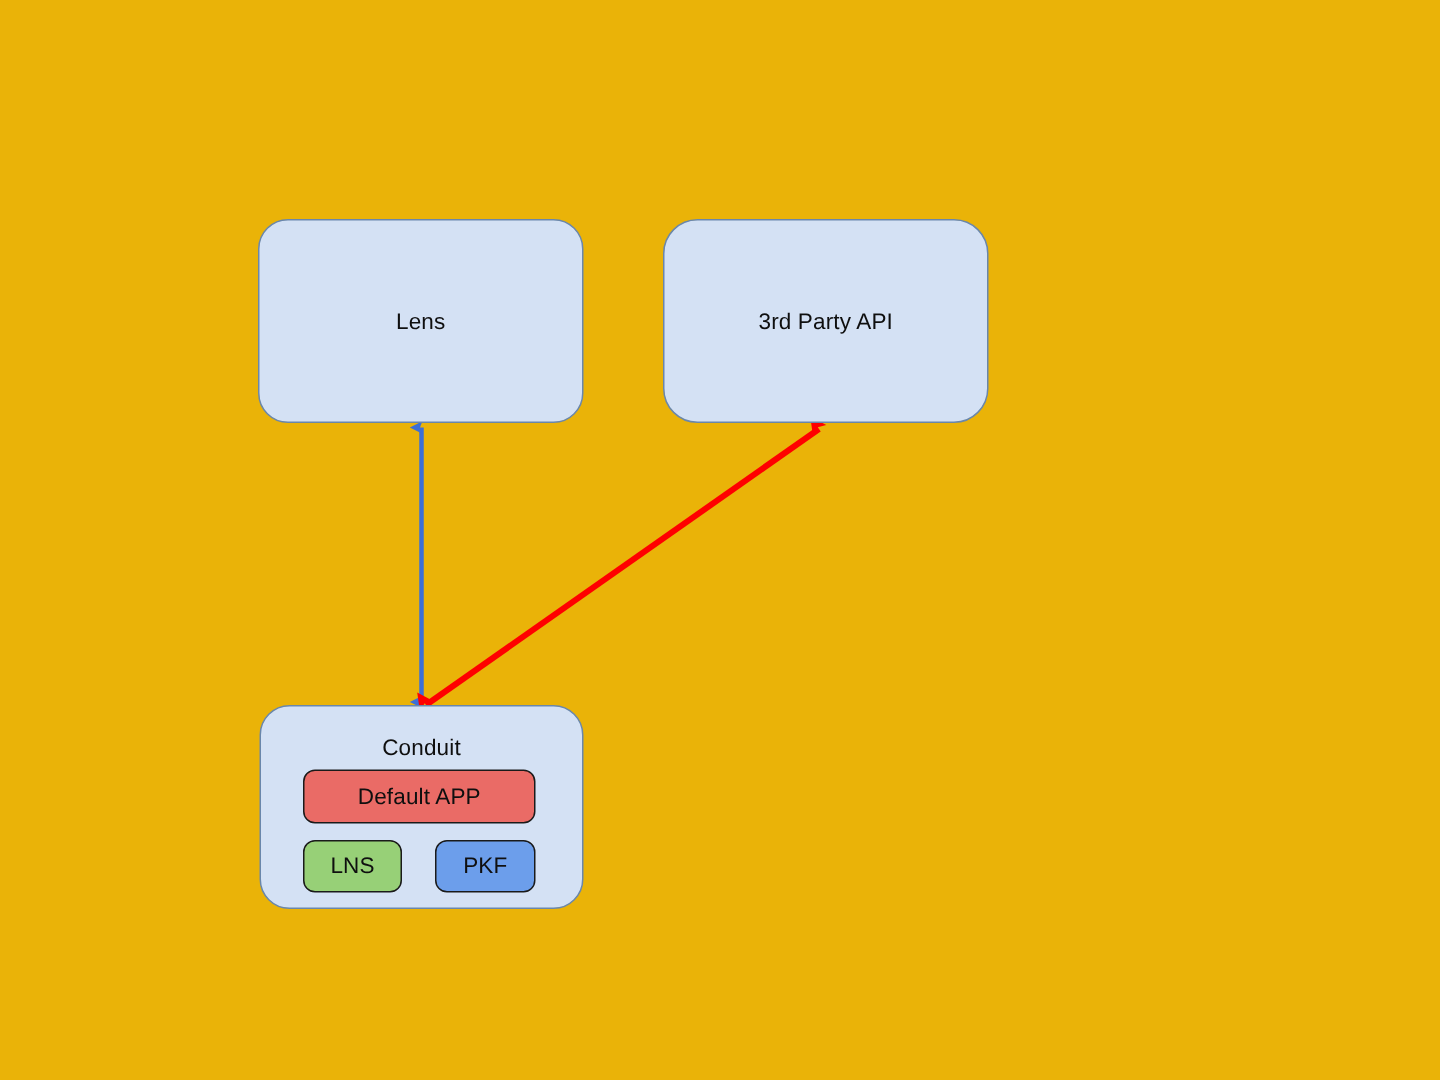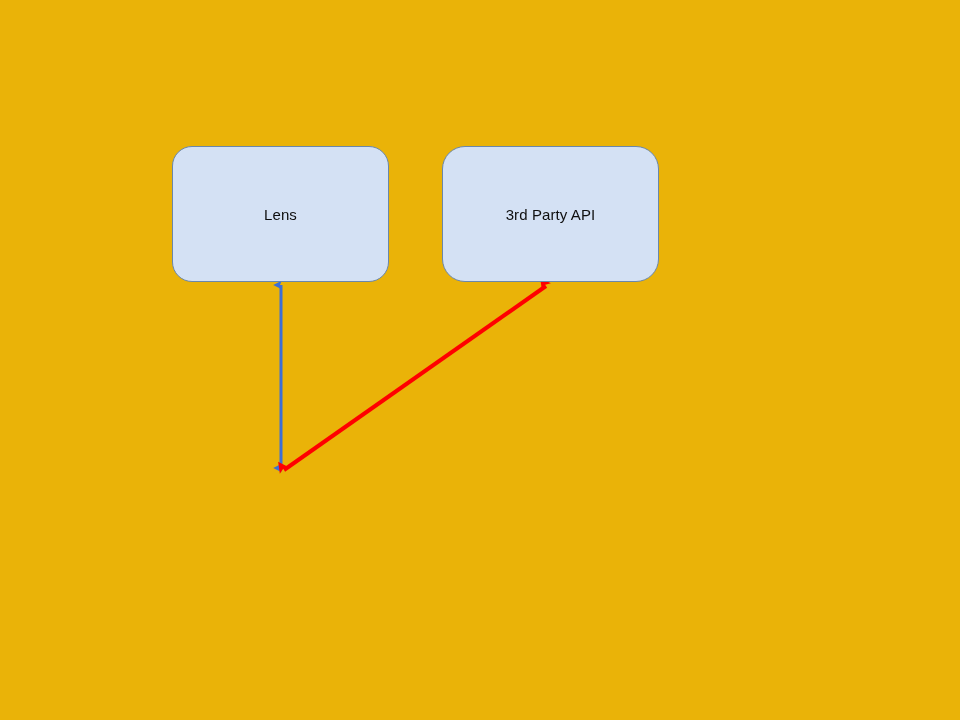--- a/index.html
+++ b/index.html
@@ -125,14 +125,23 @@
   </svg>
 
   <div class="node" id="node-lens">
     <div class="node-label">Lens</div>
   </div>
 
   <div class="node" id="node-thirdparty">
     <div class="node-label">3rd Party API</div>
   </div>
 
+  <div class="node" id="node-conduit">
+    <div class="node-label">Conduit</div>
+
+    <div class="subnode" id="sub-default-app">Default APP</div>
+
+    <div class="subnode" id="sub-lns">LNS</div>
+
+    <div class="subnode" id="sub-pkf">PKF</div>
+  </div>
 
 </div>
 
 </body></html>

